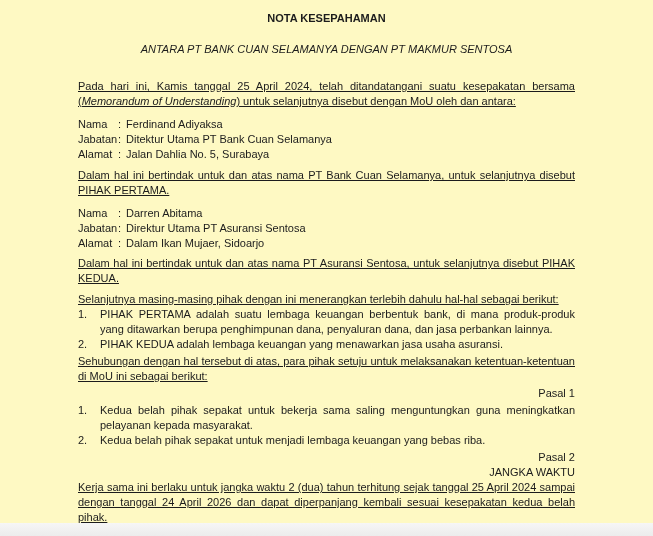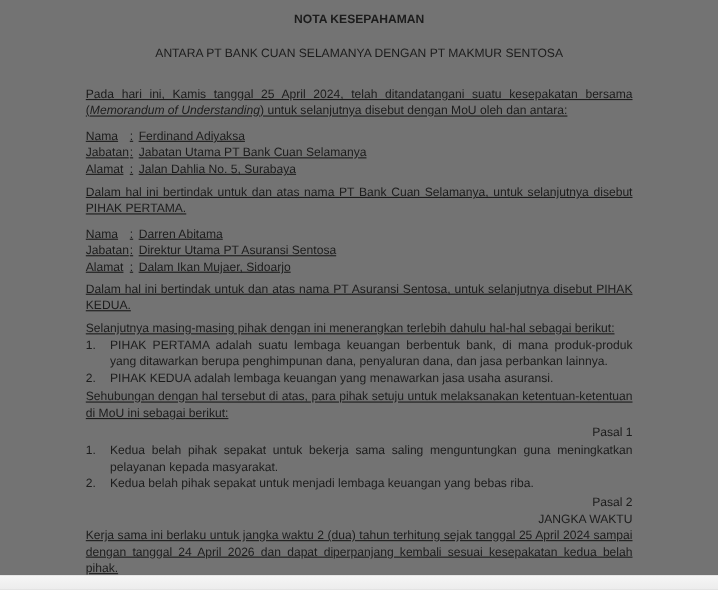--- a/index.html
+++ b/index.html
@@ -14,21 +14,21 @@
     background: #efefef;
     overflow: hidden;
     font-family: "Liberation Sans", sans-serif;
   }
   .page {
     position: absolute;
     top: 0;
     left: 0;
     width: 653px;
     height: 523px;
-    background: #737373;
+    background: #fef9c3;
     box-sizing: border-box;
     padding: 12px 78px 0 78px;
     color: #1c1c1c;
     font-size: 11px;
     line-height: 15px;
     box-shadow: 0 1px 3px rgba(0,0,0,0.10);
   }
   .page-bottom-edge {
     position: absolute;
     left: 0;
@@ -41,32 +41,32 @@
     text-align: center;
     font-weight: bold;
     line-height: 13px;
   }
   .doc-title .italic {
     font-style: italic;
   }
   .doc-subtitle {
     text-align: center;
     margin-top: 17px;
+    font-style: italic;
   }
   .para {
     text-align: justify;
     margin: 0;
     text-decoration: underline;
   }
   .para.mt-lg { margin-top: 22px; }
   .para.mt-md { margin-top: 6px; }
   .para .italic { font-style: italic; }
   .fields {
     margin-top: 8px;
-    text-decoration: underline;
   }
   .field-row {
     display: flex;
     line-height: 15px;
   }
   .field-label {
     width: 40px;
     flex: 0 0 40px;
   }
   .field-sep {
@@ -116,21 +116,21 @@
 
     <div class="fields">
       <div class="field-row">
         <span class="field-label">Nama</span>
           <span class="field-sep">:</span>
           <span class="field-value">Ferdinand Adiyaksa</span>
       </div>
       <div class="field-row">
         <span class="field-label">Jabatan</span>
           <span class="field-sep">:</span>
-          <span class="field-value">Jabatan Utama PT Bank Cuan Selamanya</span>
+          <span class="field-value">Ditektur Utama PT Bank Cuan Selamanya</span>
       </div>
       <div class="field-row">
         <span class="field-label">Alamat</span>
           <span class="field-sep">:</span>
           <span class="field-value">Jalan Dahlia No. 5, Surabaya</span>
       </div>
     </div>
 
     <p class="para mt-md">Dalam hal ini bertindak untuk dan atas nama PT Bank Cuan Selamanya, untuk selanjutnya disebut PIHAK PERTAMA.</p>
 

